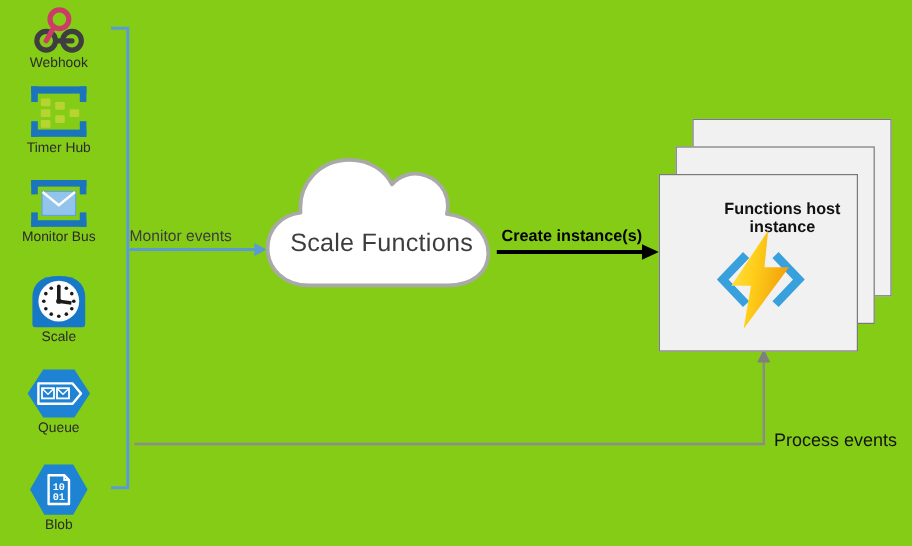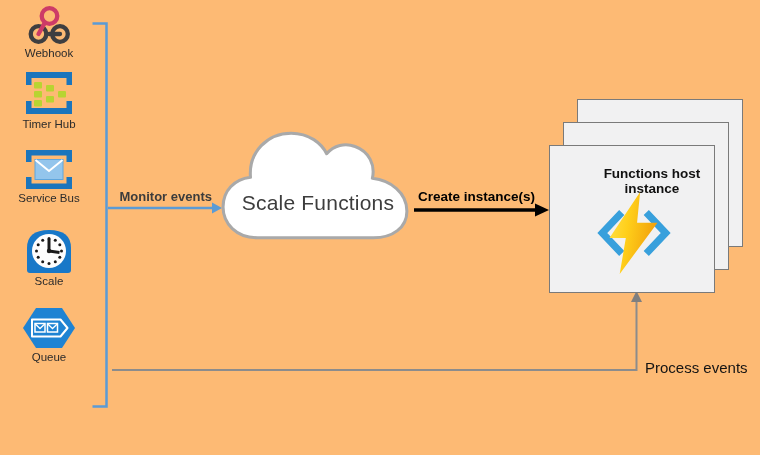--- a/index.html
+++ b/index.html
@@ -1,18 +1,18 @@
 <!DOCTYPE html>
 <html><head>
 <meta charset="utf-8">
 <style>
   * { margin:0; padding:0; box-sizing:border-box; }
   html,body { background:#ffffff; }
   #canvas {
-    position:relative; width:760px; height:455px; background:#fdba74;
+    position:relative; width:760px; height:455px; background:#84cc16;
     font-family:"Liberation Sans", sans-serif; overflow:hidden;
   }
   svg { display:block; }
 
   
   .source-item { position:absolute; left:14px; width:70px; text-align:center; }
   .source-item svg { margin:0 auto; }
   .source-label { display:block; margin-top:2px; font-size:11.5px; color:#2b2b2b; line-height:12px; }
 
   
@@ -20,22 +20,22 @@
 
   
   #cloud-svg { position:absolute; left:220px; top:125px; }
   #cloud-label {
     position:absolute; left:233px; top:191px; width:170px; text-align:center;
     font-size:21px; color:#3d3d3d; letter-spacing:0.2px; white-space:nowrap;
   }
 
   
   .edge-label { position:absolute; white-space:nowrap; }
-  #monitor-label { left:108px; top:189px; width:104px; text-align:right;
-    font-size:13px; font-weight:bold; color:#3c3c3c; }
+  #monitor-label { left:108px; top:189px; width:104px; text-align:left;
+    font-size:13px; font-weight:normal; color:#3c3c3c; }
   #create-label { left:418px; top:189px; width:128px; text-align:left;
     font-size:13.5px; font-weight:bold; color:#000000; }
   #process-label { left:645px; top:311px; font-size:15px; color:#141414;margin-top:48px; }
 
   
   .host-box { position:absolute; width:166px; height:148px;
     background:#f1f1f2; border:1.5px solid #7a7a7a; }
   #host-box-back   { left:577px; top:99px;  }
   #host-box-middle { left:563px; top:122px; }
   #host-box-front  { left:549px; top:145px; }
@@ -107,21 +107,21 @@
         <rect x="2" y="1" width="46" height="5.5"></rect>
         <rect x="2" y="1" width="5.5" height="12"></rect>
         <rect x="42.5" y="1" width="5.5" height="12"></rect>
         <rect x="2" y="34.5" width="46" height="5.5"></rect>
         <rect x="2" y="28" width="5.5" height="12"></rect>
         <rect x="42.5" y="28" width="5.5" height="12"></rect>
       </g>
       <rect x="11" y="10.5" width="28" height="20" fill="#93c5ec" stroke="#5fa6dd" stroke-width="1"></rect>
       <polyline points="11.5,11 25,22 38.5,11" fill="none" stroke="#ffffff" stroke-width="2"></polyline>
     </svg>
-    <span class="source-label">Service Bus</span>
+    <span class="source-label">Monitor Bus</span>
   </div>
 
   <div class="source-item" style="top:226px">
     <svg width="52" height="47" viewBox="0 0 52 47">
       <path d="M7,47 Q4,47 4,44 L4,22 Q4,4 26,4 Q48,4 48,22 L48,44 Q48,47 45,47 Z" fill="#1878c8"></path>
       <circle cx="26" cy="25" r="17" fill="#fdfdfd"></circle>
       <g fill="#1a1a1a">
         <circle cx="26" cy="12.5" r="1.5"></circle>
           <circle cx="32.3" cy="14.2" r="1.5"></circle>
         <circle cx="36.8" cy="18.7" r="1.5"></circle>
@@ -148,20 +148,30 @@
       <polygon points="14,1 40,1 53,21 40,41 14,41 1,21" fill="#1e83d3"></polygon>
       <path d="M10,12.5 H38.5 L45.5,21 L38.5,29.5 H10 Z" fill="none" stroke="#ffffff" stroke-width="2" stroke-linejoin="round"></path>
       <rect x="13" y="16.5" width="10" height="8.5" fill="none" stroke="#ffffff" stroke-width="1.5"></rect>
       <polyline points="13.3,17 18,21.5 22.7,17" fill="none" stroke="#ffffff" stroke-width="1.3"></polyline>
       <rect x="25.5" y="16.5" width="10" height="8.5" fill="none" stroke="#ffffff" stroke-width="1.5"></rect>
       <polyline points="25.8,17 30.5,21.5 35.2,17" fill="none" stroke="#ffffff" stroke-width="1.3"></polyline>
     </svg>
     <span class="source-label">Queue</span>
   </div>
 
+  <div class="source-item" style="top:386px">
+    <svg width="50" height="44" viewBox="0 0 50 44">
+      <polygon points="13,1 37,1 49,22 37,43 13,43 1,22" fill="#1e83d3"></polygon>
+      <path d="M29.5,10 H16.5 V34 H33.5 V14 Z" fill="none" stroke="#ffffff" stroke-width="2" stroke-linejoin="round"></path>
+      <polyline points="29.5,10 29.5,14 33.5,14" fill="none" stroke="#ffffff" stroke-width="1.5"></polyline>
+      <text x="25" y="22.5" text-anchor="middle" font-family="Liberation Mono, monospace" font-size="8.5" font-weight="bold" fill="#ffffff">10</text>
+      <text x="25" y="31" text-anchor="middle" font-family="Liberation Mono, monospace" font-size="8.5" font-weight="bold" fill="#ffffff">01</text>
+    </svg>
+    <span class="source-label">Blob</span>
+  </div>
 
   <svg id="cloud-svg" width="193" height="121" viewBox="0 0 190 118" preserveAspectRatio="none">
     <path d="M37,110 C16,110 3,96 3,80 C3,64 14,53 30,51 C28,26 47,8 70,8 C88,8 100,18 105,28 C112,20 123,17 133,21 C147,26 153,39 150,52 C168,54 184,66 184,84 C184,100 170,110 151,110 Z" fill="#ffffff" stroke="#a9a9a9" stroke-width="3" stroke-linejoin="round"></path>
   </svg>
   <div id="cloud-label">Scale Functions</div>
 
   <div id="monitor-label" class="edge-label">Monitor events</div>
   <div id="create-label" class="edge-label">Create instance(s)</div>
   <div id="process-label" class="edge-label">Process events</div>
 

